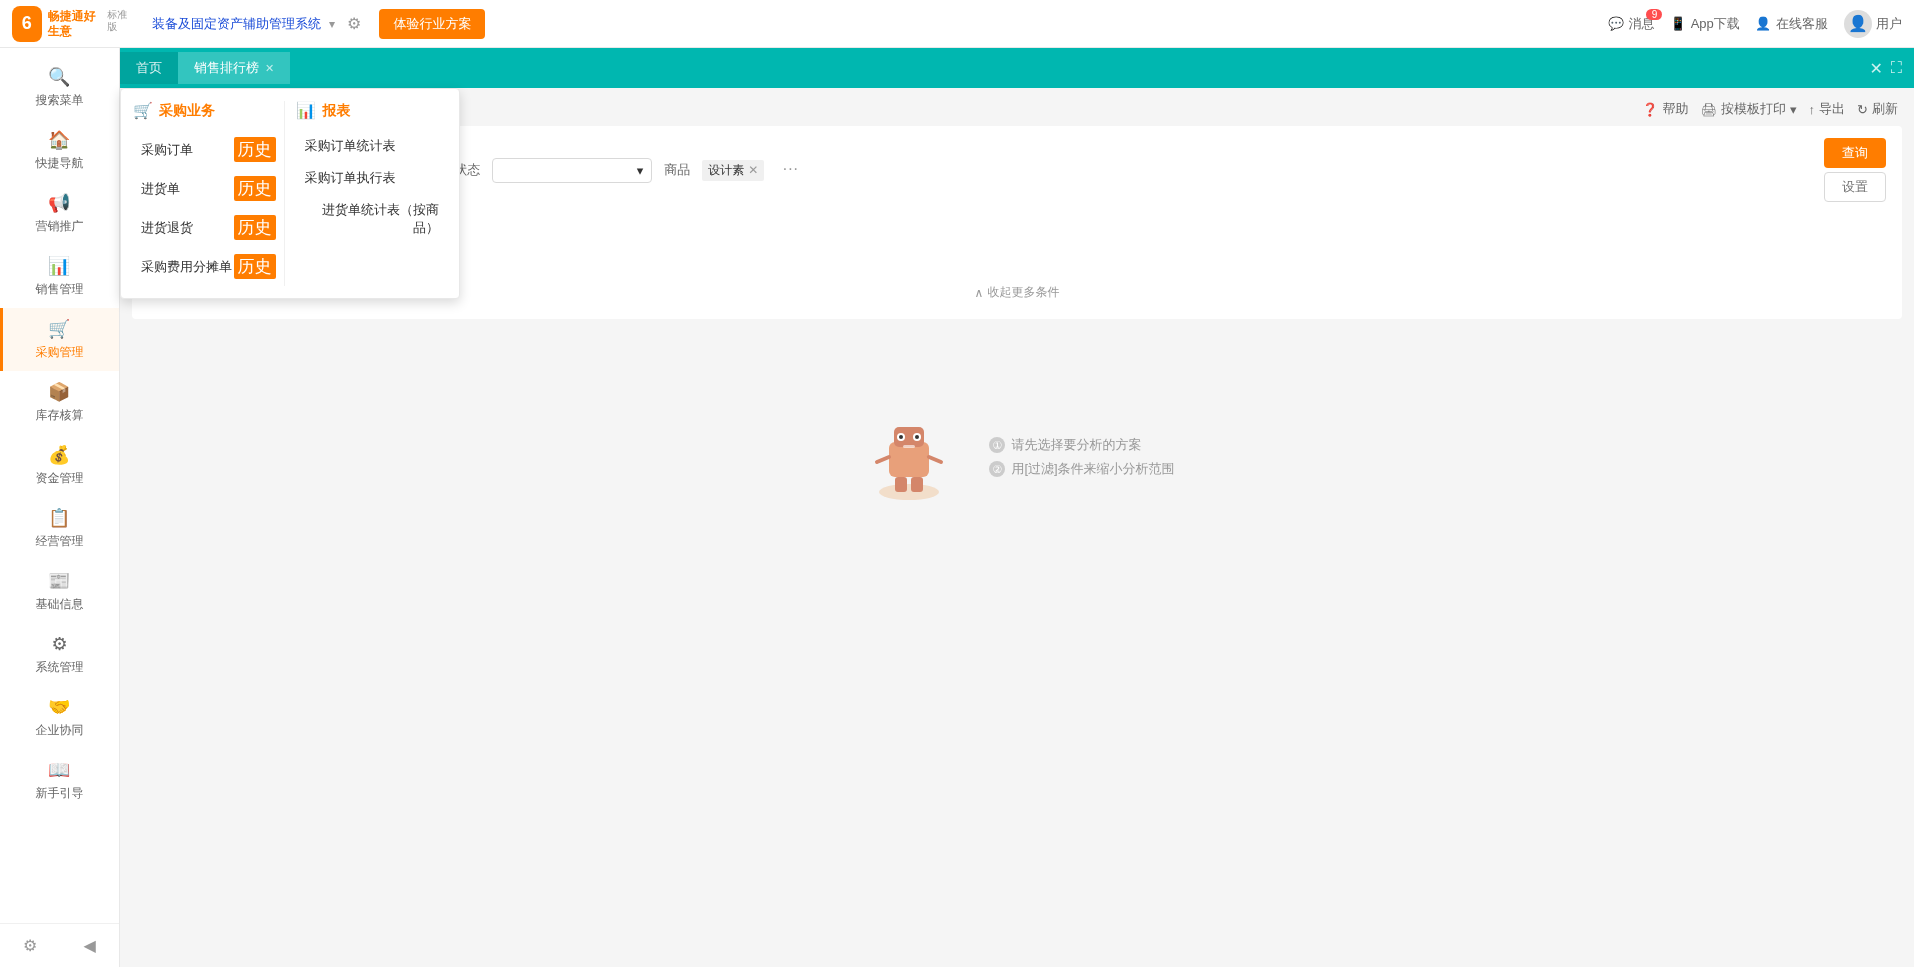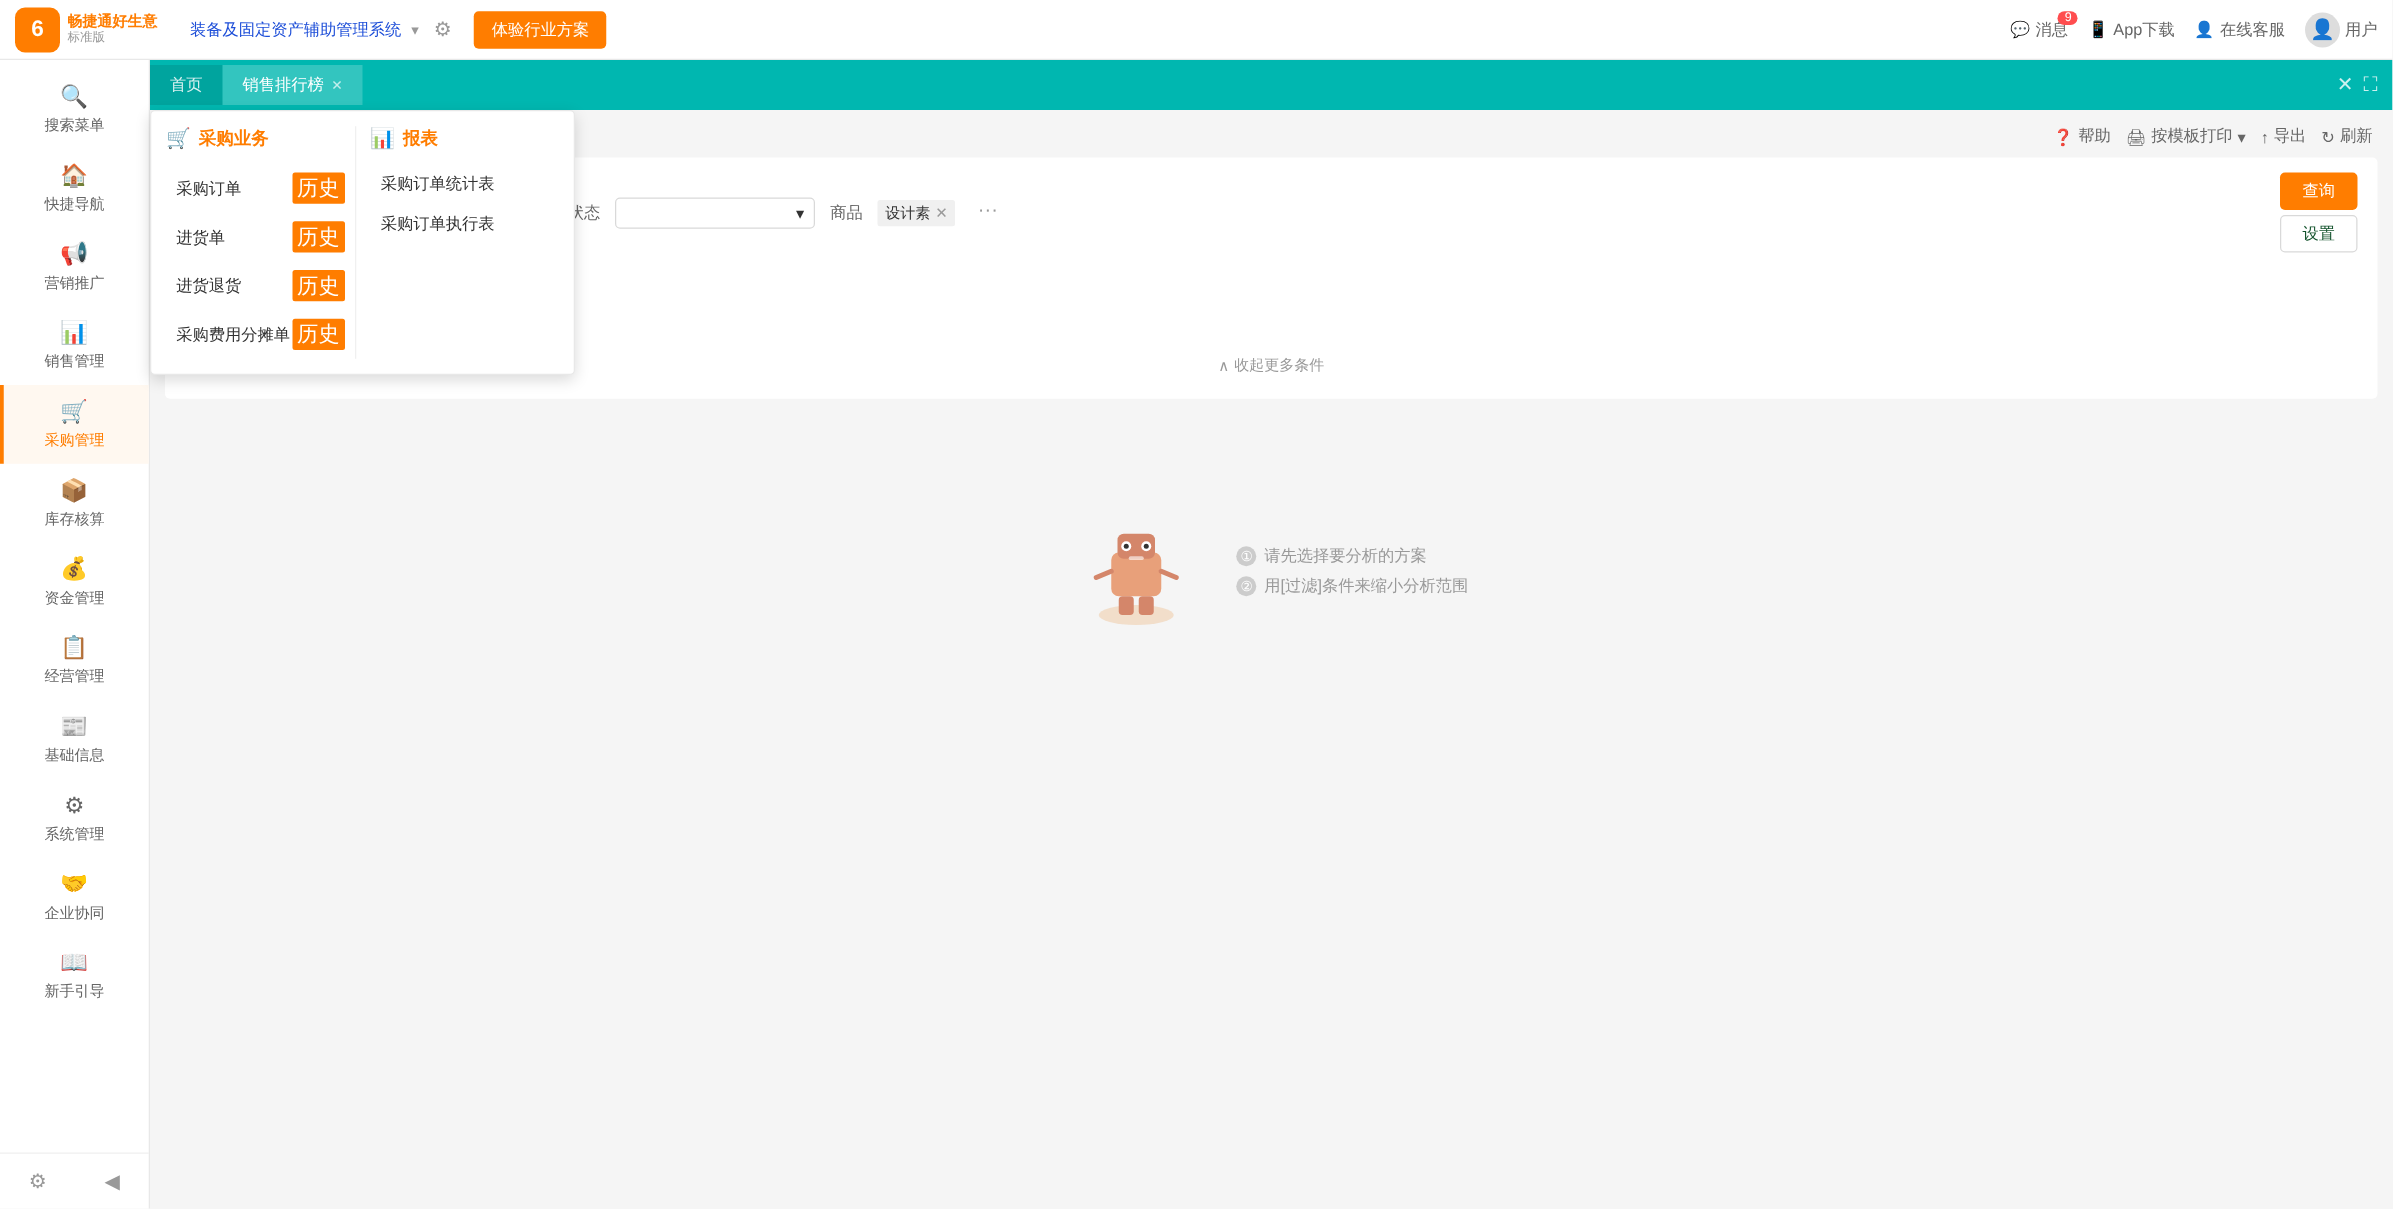--- a/index.html
+++ b/index.html
@@ -31,21 +31,21 @@
       border-radius: 8px;
       display: flex;
       align-items: center;
       justify-content: center;
       color: white;
       font-size: 18px;
       font-weight: bold;
     }
     .logo-text {
       display: flex;
-      flex-direction: column;
+      flex-direction: row;
       line-height: 1.2;
     }
     .logo-main { font-size: 12px; color: #ff7d00; font-weight: bold; }
     .logo-sub { font-size: 10px; color: #999; }
 
     .system-title-area {
       display: flex;
       align-items: center;
       gap: 8px;
       flex: 1;
@@ -299,21 +299,21 @@
       background: #ff7d00;
       color: white;
       border: none;
       padding: 6px 18px;
       border-radius: 4px;
       cursor: pointer;
       font-size: 13px;
     }
     .btn-setting {
       background: white;
-      color: #14532d;
+      color: #737373;
       border: 1px solid #d9d9d9;
       padding: 5px 14px;
       border-radius: 4px;
       cursor: pointer;
       font-size: 13px;
     }
     .toolbar {
       display: flex;
       align-items: center;
       justify-content: flex-end;
@@ -696,15 +696,18 @@
       <div class="section-header">
         <span class="section-icon">📊</span>
         <span>报表</span>
       </div>
       <div class="menu-item">
         <span>采购订单统计表</span>
       </div>
       <div class="menu-item">
         <span>采购订单执行表</span>
       </div>
+      <div class="menu-item">
+        <span>进货单统计表（按商品）</span>
+      </div>
     </div>
   </div>
 </div>
 
 </body></html>

